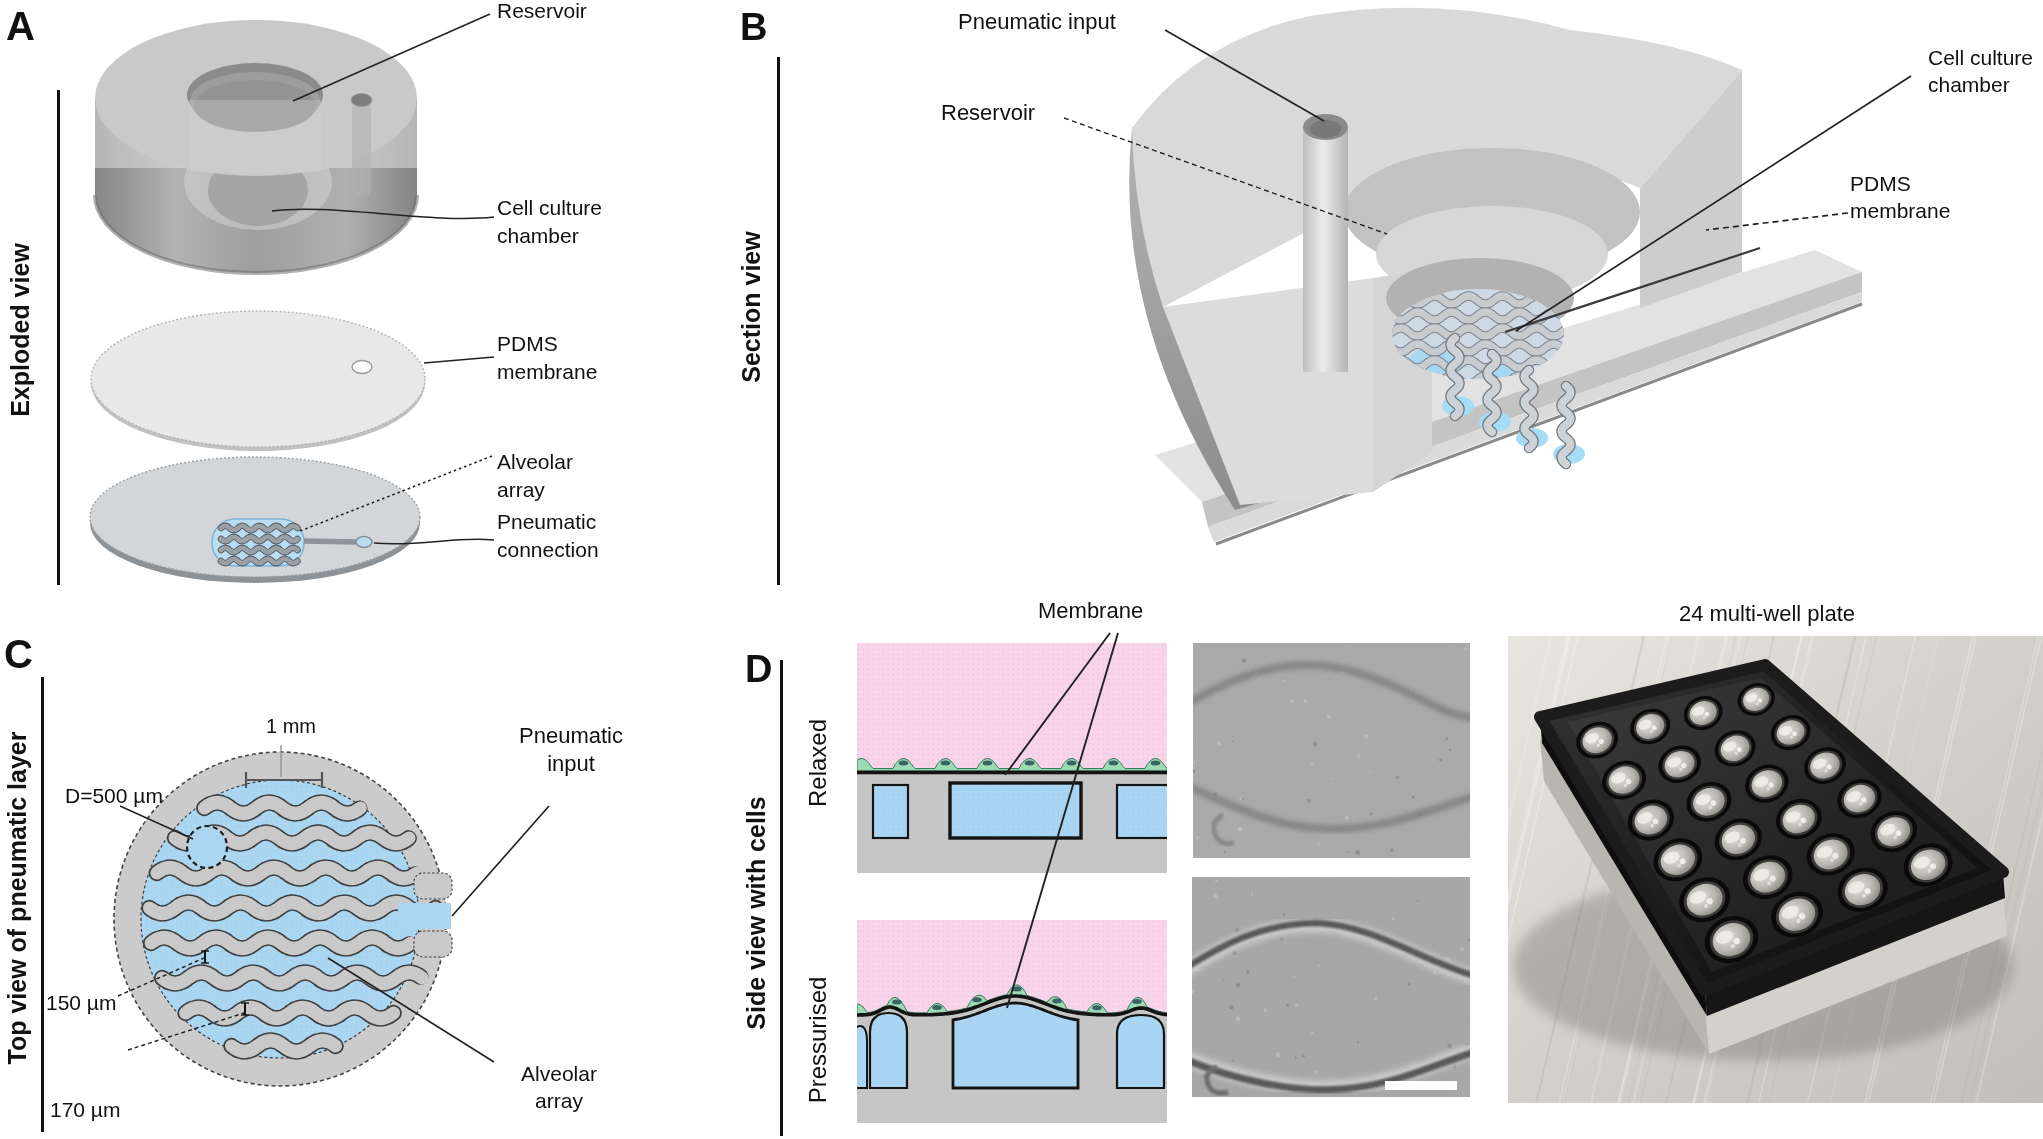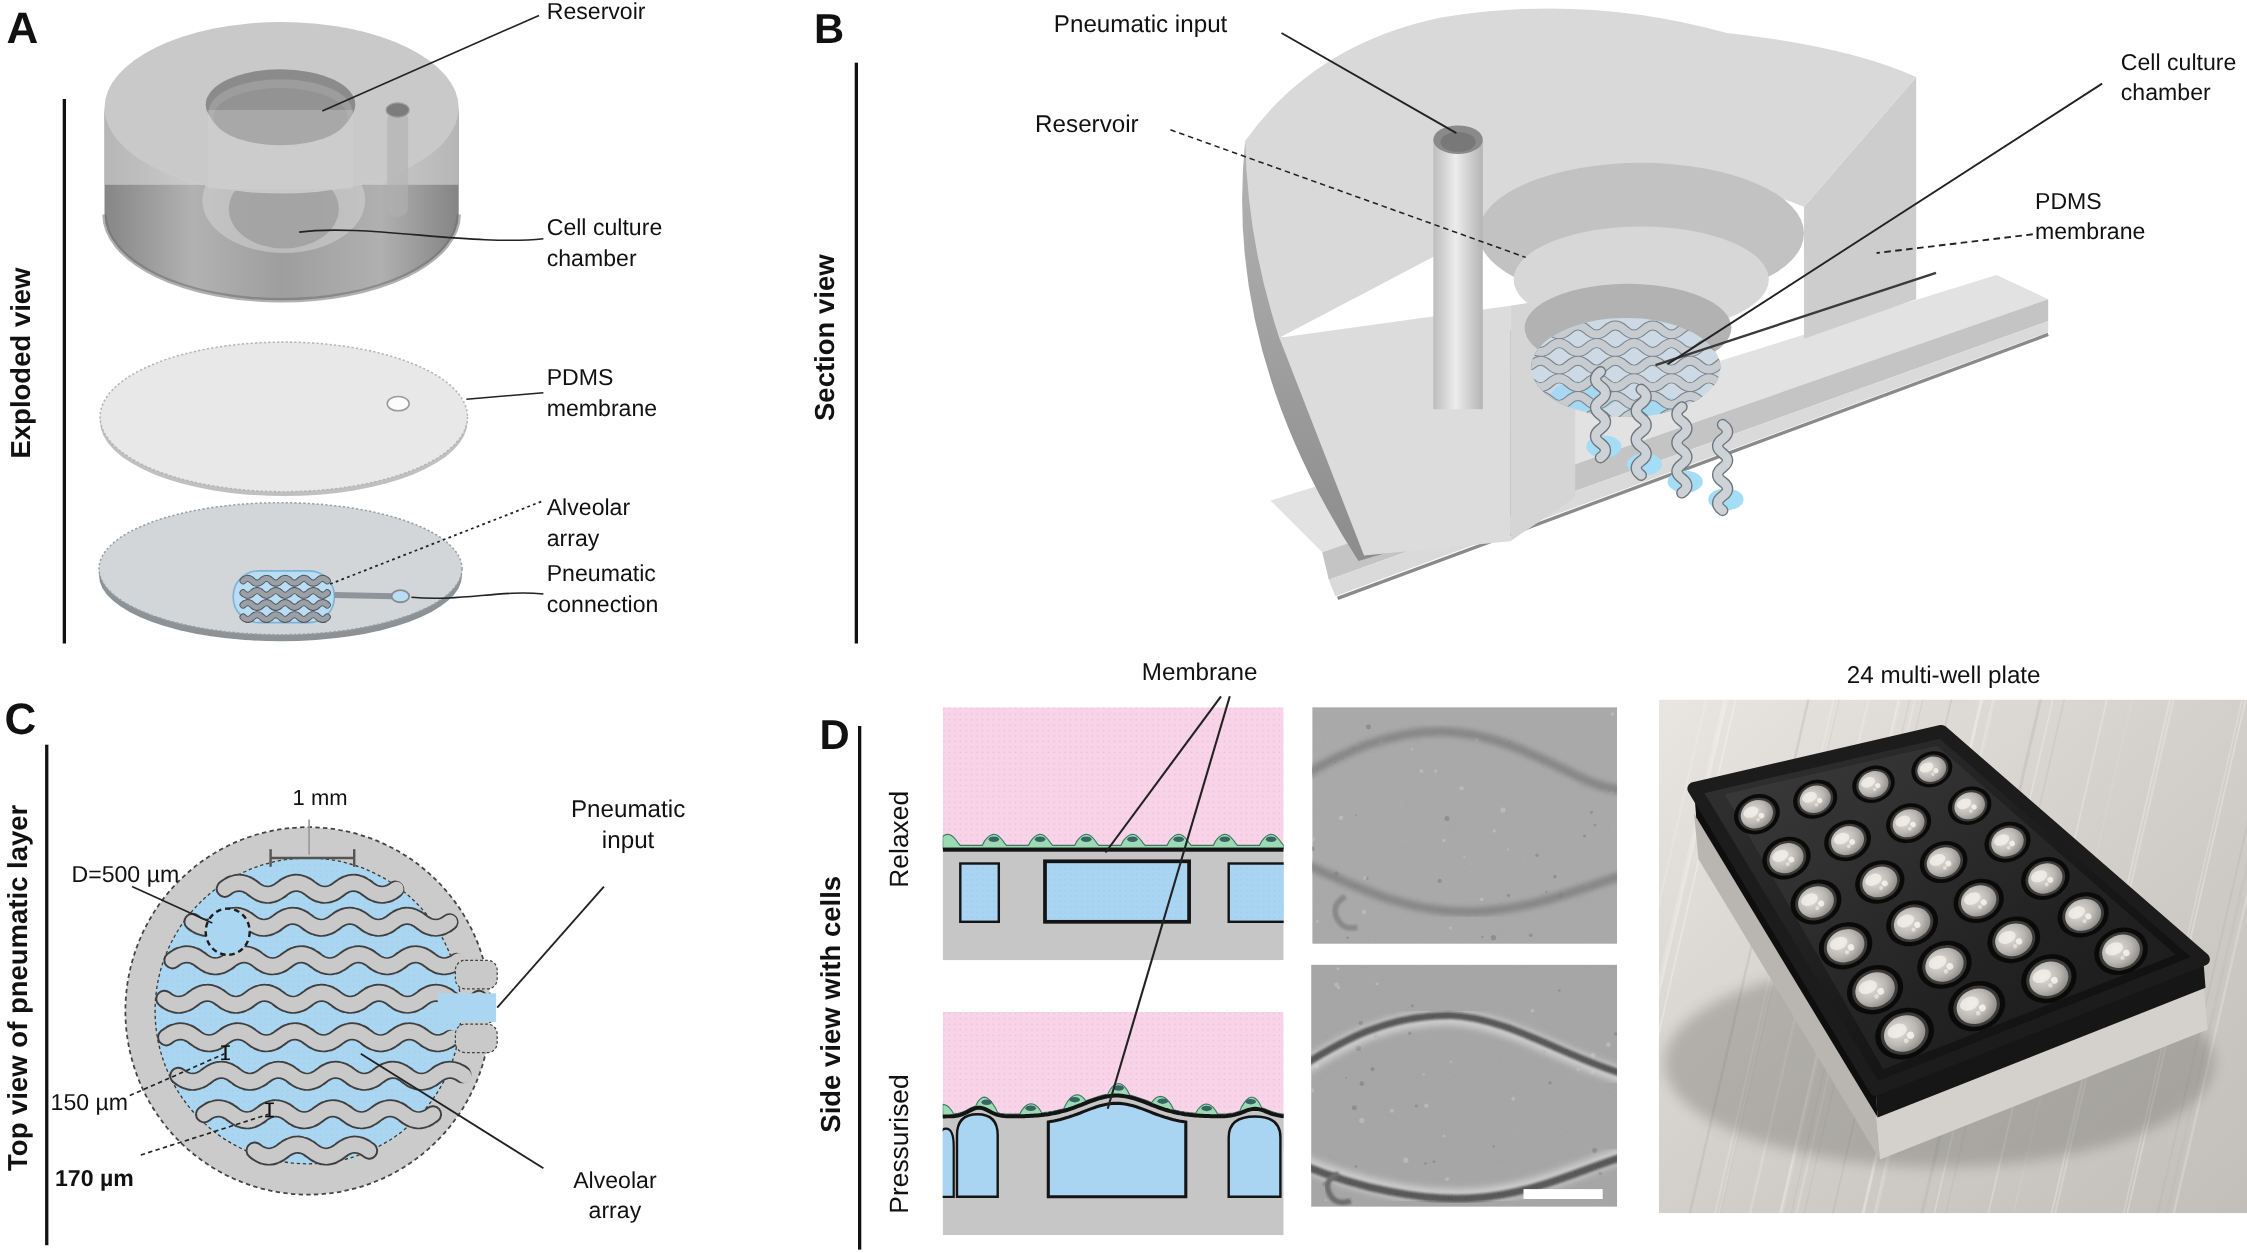--- a/index.html
+++ b/index.html
@@ -713,21 +713,21 @@
   <div class="lbl" style="left:958px;top:8px;font-size:22px;">Pneumatic input</div>
   <div class="lbl" style="left:941px;top:99px;font-size:22px;">Reservoir</div>
   <div class="lbl" style="left:1928px;top:44px;line-height:27px;">Cell culture
 chamber</div>
   <div class="lbl" style="left:1850px;top:170px;line-height:27px;">PDMS
 membrane</div>
 
   <div class="lbl" style="left:266px;top:712px;font-size:20px;">1 mm</div>
   <div class="lbl" style="left:53px;top:782px;margin-left:12px;">D=500 µm</div>
   <div class="lbl" style="left:46px;top:989px;">150 µm</div>
-  <div class="lbl" style="left:50px;top:1058px;font-weight:bold;">170 µm</div>
+  <div class="lbl" style="left:50px;top:1096px;">170 µm</div>
   <div class="lbl center" style="left:506px;top:722px;width:130px;font-size:22px;">Pneumatic
 input</div>
   <div class="lbl center" style="left:504px;top:1060px;width:110px;line-height:27px;">Alveolar
 array</div>
 
   <div class="lbl" style="left:1038px;top:597px;font-size:22px;">Membrane</div>
   <div class="rot-label" style="left:818px;top:763px;">Relaxed</div>
   <div class="rot-label" style="left:818px;top:1040px;">Pressurised</div>
   <div class="lbl center" style="left:1600px;top:600px;width:334px;font-size:22px;">24 multi-well plate</div>
 </div>

